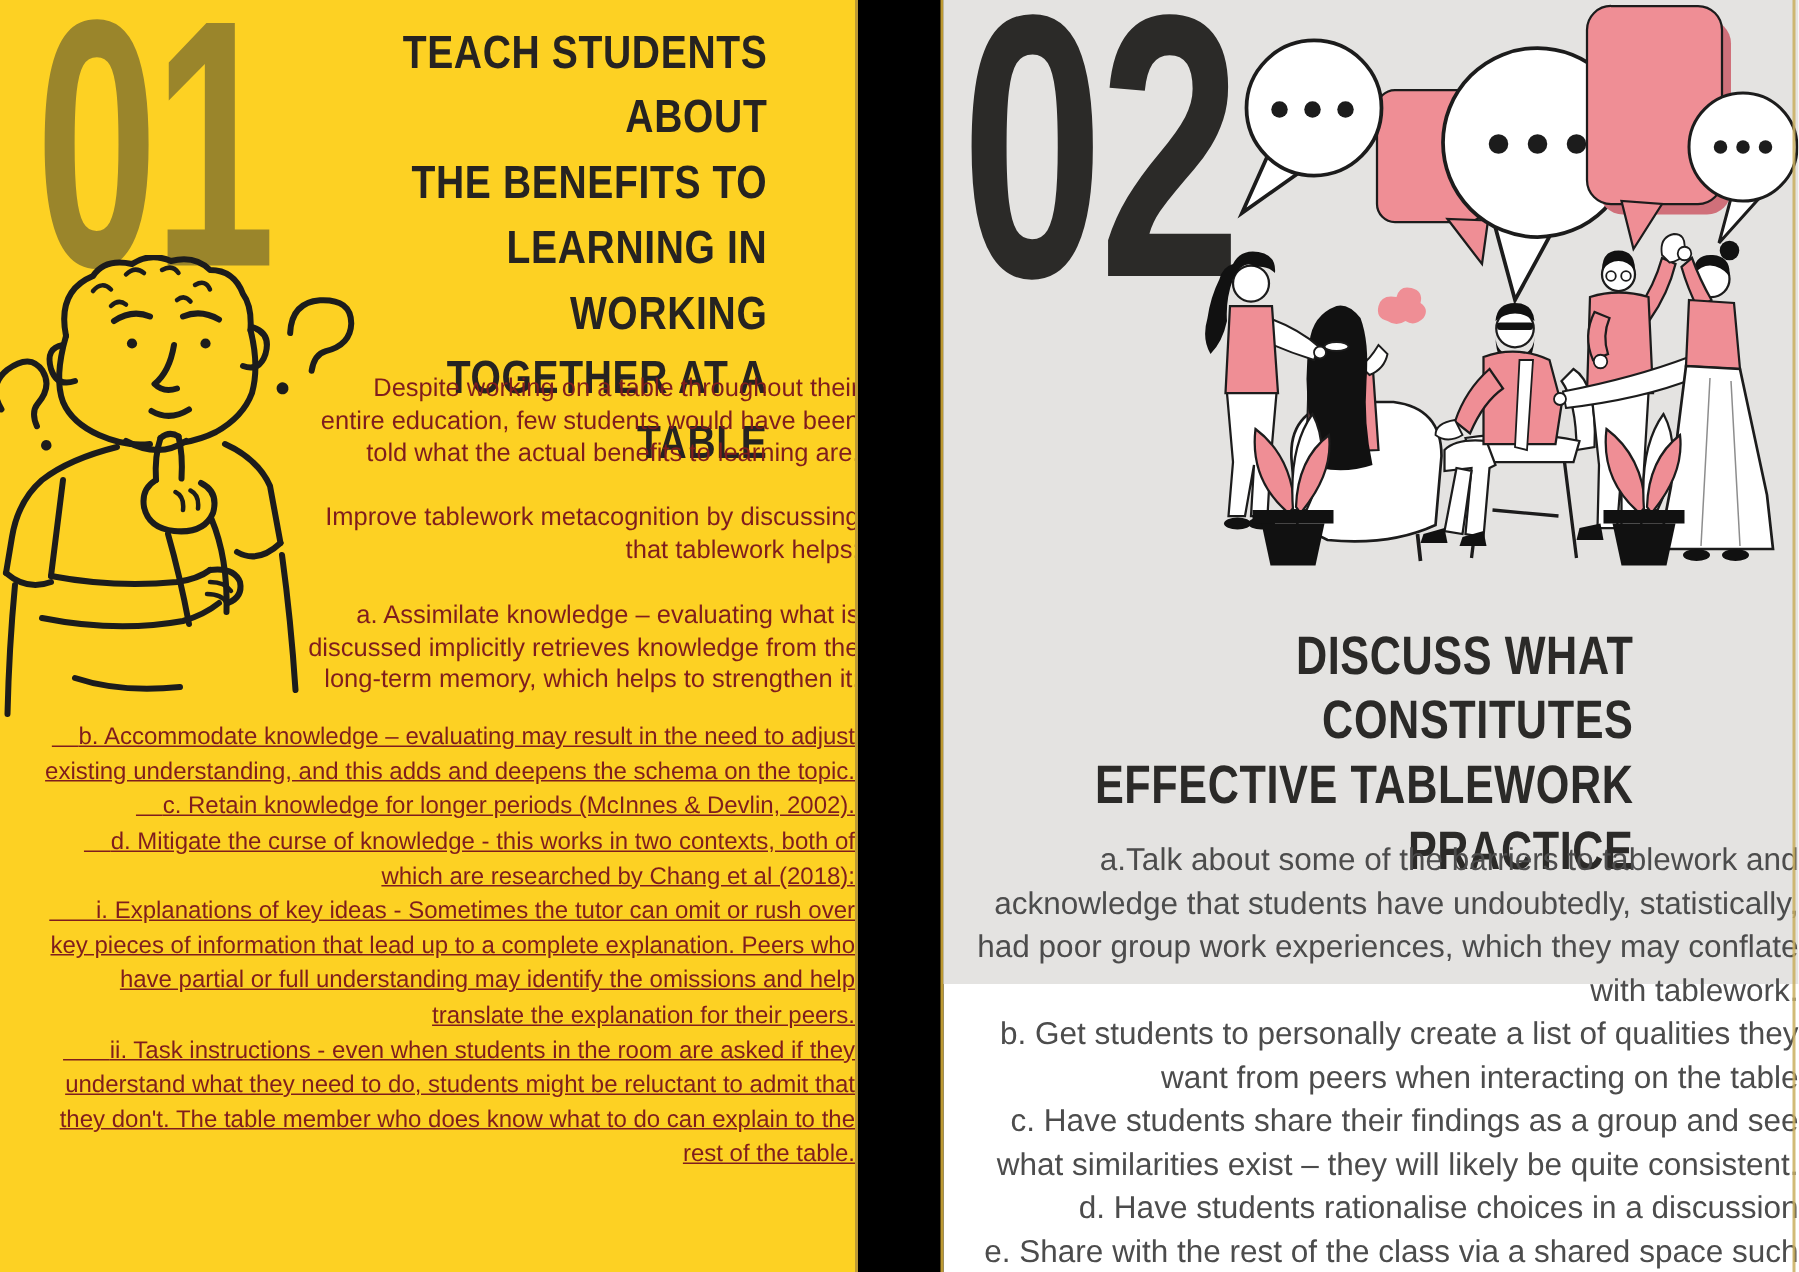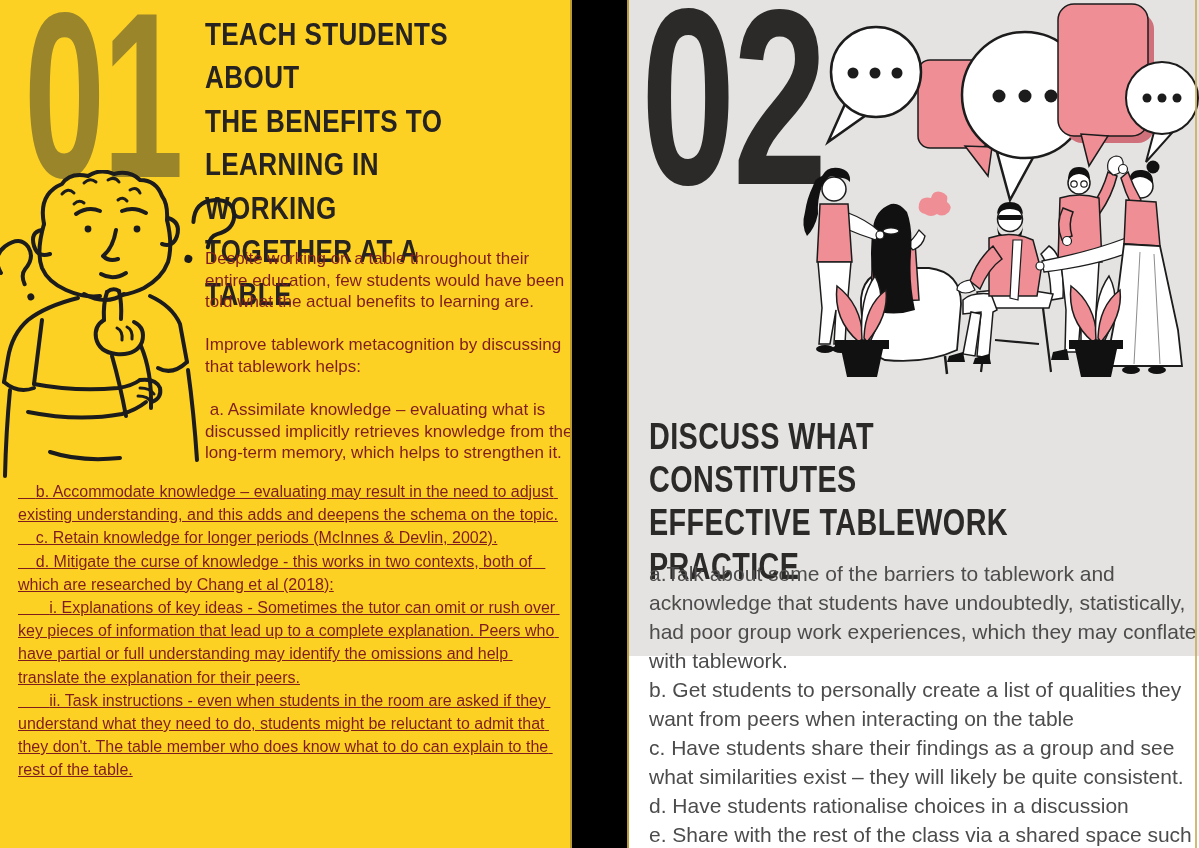--- a/index.html
+++ b/index.html
@@ -1,16 +1,16 @@
 <!DOCTYPE html>
 <html><head>
 <meta charset="utf-8">
 <style>
   html,body{margin:0;padding:0;background:#fff;}
-  .page{position:relative;width:1199px;height:848px;overflow:hidden;font-family:"Liberation Sans",sans-serif;}
+  .page{position:relative;width:1199px;height:848px;overflow:hidden;font-family:"Liberation Sans",sans-serif;text-align:right;}
   .panel-left{position:absolute;left:0;top:0;width:570px;height:848px;background:#FDD123;}
   .divider{position:absolute;left:570px;top:0;width:59px;height:848px;background:#000;border-left:2px solid #BD9A33;border-right:2px solid #BD9A33;box-sizing:border-box;}
   .panel-right{position:absolute;left:629px;top:0;width:570px;height:656px;background:#E4E3E1;}
   .edge-line{position:absolute;right:2px;top:0;width:2px;height:848px;background:#C9AE5E;opacity:.85;}
 
   .big-num{position:absolute;font-weight:700;line-height:1;transform-origin:0 0;letter-spacing:-4px;}
   .num-left{left:24px;top:-22px;font-size:235px;color:#9A852B;transform:scaleX(0.62);}
   .num-right{left:12px;top:-27px;font-size:250px;color:#2B2A28;transform:scaleX(0.68);}
 
   .headline{position:absolute;font-weight:700;transform-origin:0 0;white-space:pre-line;letter-spacing:.5px;}

